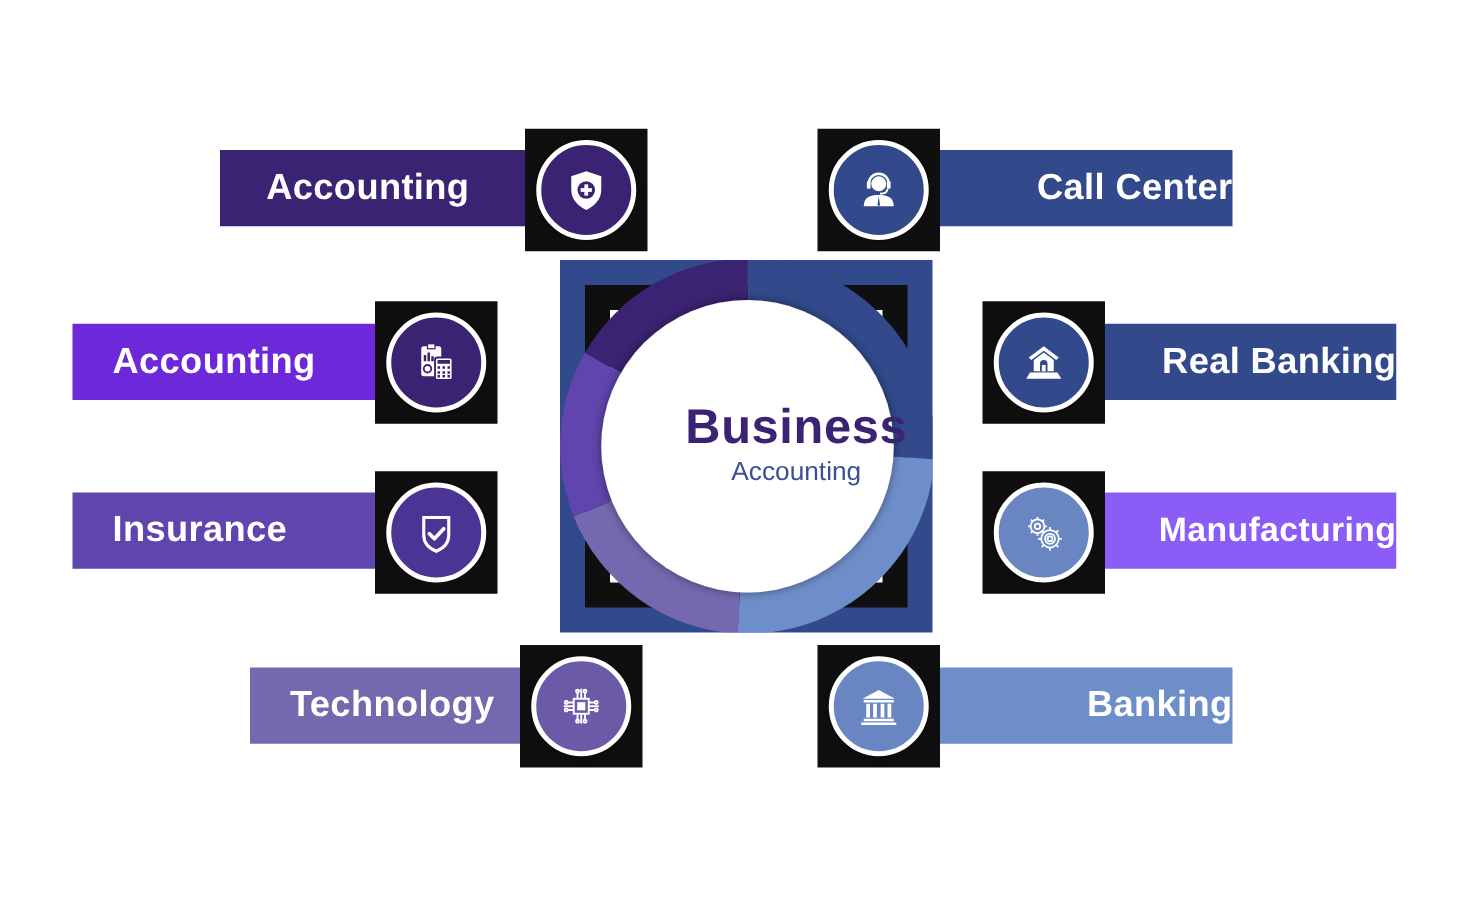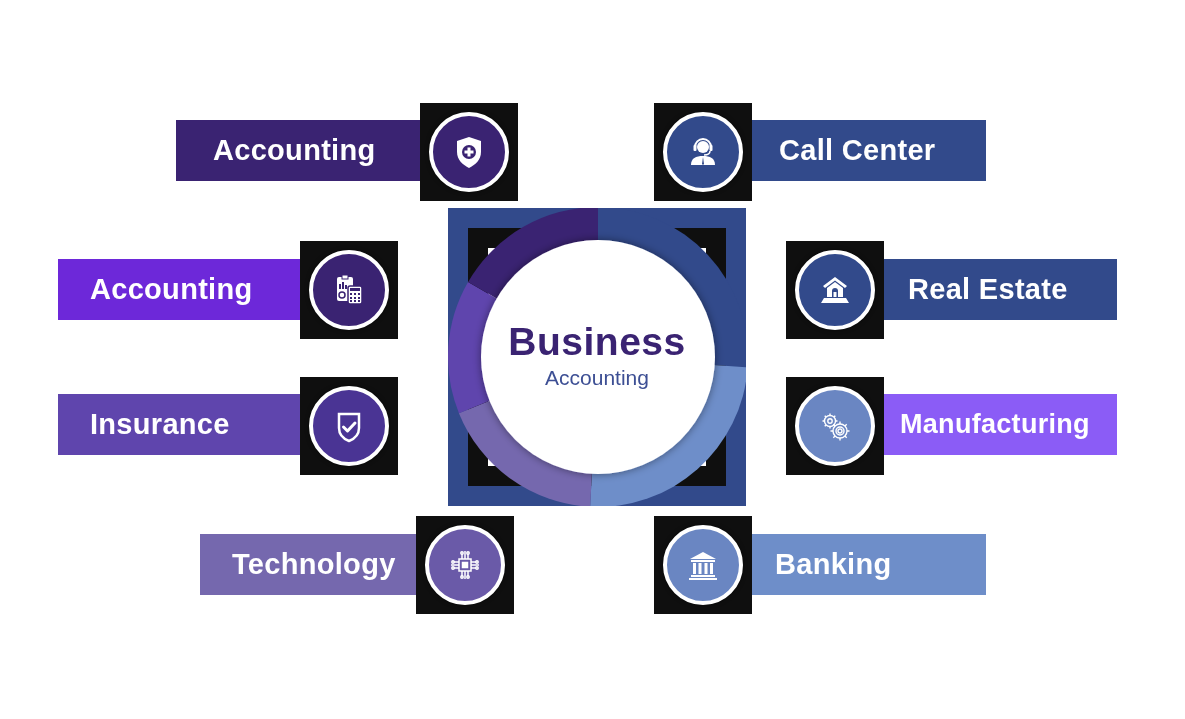--- a/index.html
+++ b/index.html
@@ -1,27 +1,27 @@
 <!DOCTYPE html>
 <html><head>
 <meta charset="utf-8">
 <style>
   html,body{margin:0;padding:0;background:#ffffff;}
   body{width:1185px;height:719px;position:relative;overflow:hidden;font-family:"Liberation Sans","DejaVu Sans",sans-serif;}
   .bar{position:absolute;height:61px;color:#fff;font-weight:bold;font-size:29px;display:flex;align-items:center;box-sizing:border-box;letter-spacing:0.3px;}
   .bar.left{padding-left:32px;}
-  .bar.right{justify-content:flex-start;}
+  .bar.right{justify-content:flex-end;}
   .iconbox{position:absolute;width:98px;height:98px;background:#0f0f0f;}
   .iconcirc{position:absolute;left:9px;top:9px;width:72px;height:72px;border:4px solid #fff;border-radius:50%;display:flex;align-items:center;justify-content:center;box-shadow:0 0 4px rgba(0,0,0,.5);}
   .iconcirc svg{width:40px;height:40px;}
   #center{position:absolute;left:448px;top:208px;width:298px;height:298px;background:#324a8b;}
   #center .blackframe{position:absolute;left:20px;top:20px;width:258px;height:258px;background:#0f0f0f;}
   #center .whitein{position:absolute;left:40px;top:40px;width:218px;height:218px;background:#fff;}
   #ring{position:absolute;left:0;top:0;width:298px;height:298px;}
-  .ctext{position:absolute;left:448px;top:208px;width:298px;height:298px;display:flex;flex-direction:column;align-items:center;justify-content:center;pointer-events:none;}
+  .ctext{position:absolute;left:448px;top:208px;width:298px;height:298px;display:flex;flex-direction:column;align-items:center;justify-content:center;pointer-events:none;padding-left:40px;}
   .ctext .t1{font-size:39px;font-weight:bold;color:#3a2372;line-height:36px;letter-spacing:0.5px;}
   .ctext .t2{font-size:39px;font-weight:bold;color:#3a2372;line-height:36px;letter-spacing:1.5px;}
   .ctext .t3{font-size:21px;color:#3d4f94;margin-top:6px;}
 </style>
 </head>
 <body>
 
 <div id="center">
   <div class="blackframe"></div>
   <div class="whitein"></div>
@@ -133,21 +133,21 @@
         <rect x="10.5" y="13" width="3" height="6" rx="1" fill="#fff"></rect>
         <rect x="26.5" y="13" width="3" height="6" rx="1" fill="#fff"></rect>
         <path d="M27 19 Q27 23 21 23" fill="none" stroke="#fff" stroke-width="1.5"></path>
         <path d="M8 33 C8 26 13 24 20 24 C27 24 32 26 32 33 Z" fill="#fff"></path>
         <path d="M20 25 L19 32 L20 33 L21 32 Z" fill="#324a8b"></path>
       </svg>
   </div>
 </div>
 
 <div class="bar right" style="left:858px;top:259px;width:259px;background:#324a8b;">
-  <span style="margin-left:50px">Real Estate</span>
+  <span style="margin-left:50px">Real Banking</span>
 </div>
 <div class="iconbox" style="left:786px;top:241px;">
   <div class="iconcirc" style="background:#324a8b;">
     <svg viewBox="0 0 40 40">
         <path d="M20 7 L32 16 L30 18 L20 10.5 L10 18 L8 16 Z" fill="#fff"></path>
         <path d="M12 18 L20 12 L28 18 V27 H12 Z" fill="#fff"></path>
         <path d="M17 27 V21 A3 3 0 0 1 23 21 V27" fill="#324a8b"></path>
         <path d="M18.5 27 V22 H21.5 V27" fill="#fff"></path>
         <path d="M9 28 H31 L34 33 H6 Z" fill="#fff"></path>
       </svg>

